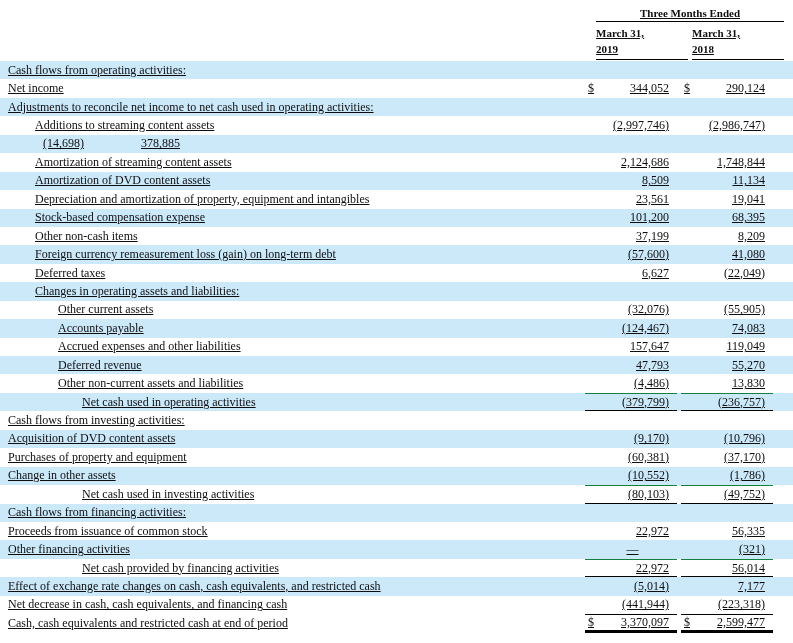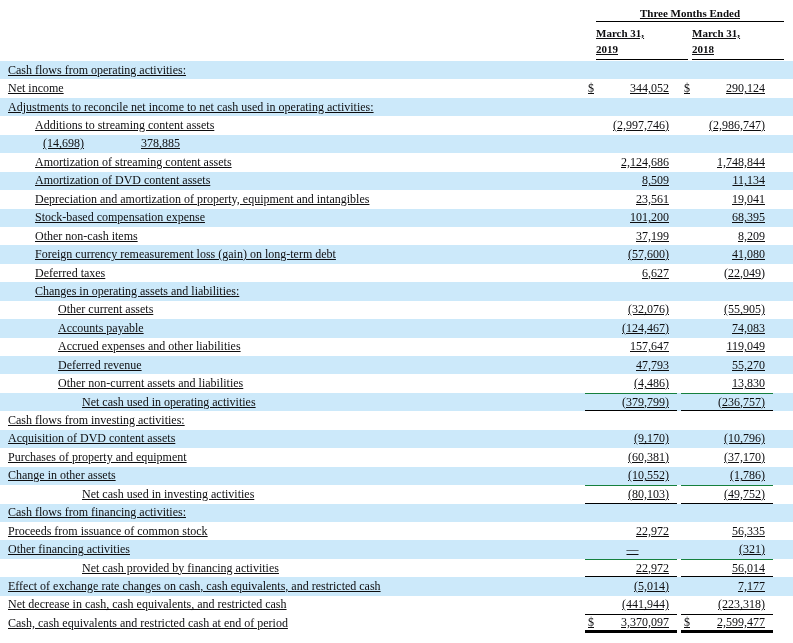--- a/index.html
+++ b/index.html
@@ -379,21 +379,21 @@
         <div class="amt">
           <span class="cur"></span>
           <span class="val">(5,014)</span>
         </div>
         <div class="amt">
           <span class="cur"></span>
           <span class="val">7,177</span>
         </div>
       </div>
       <div class="row">
-        <div class="lbl ind0">Net decrease in cash, cash equivalents, and restricted cash</div>
+        <div class="lbl ind0">Net decrease in cash, cash equivalents, and financing cash</div>
         <div class="amt">
           <span class="cur"></span>
           <span class="val">(441,944)</span>
         </div>
         <div class="amt">
           <span class="cur"></span>
           <span class="val">(223,318)</span>
         </div>
       </div>
       <div class="row rule-total">

